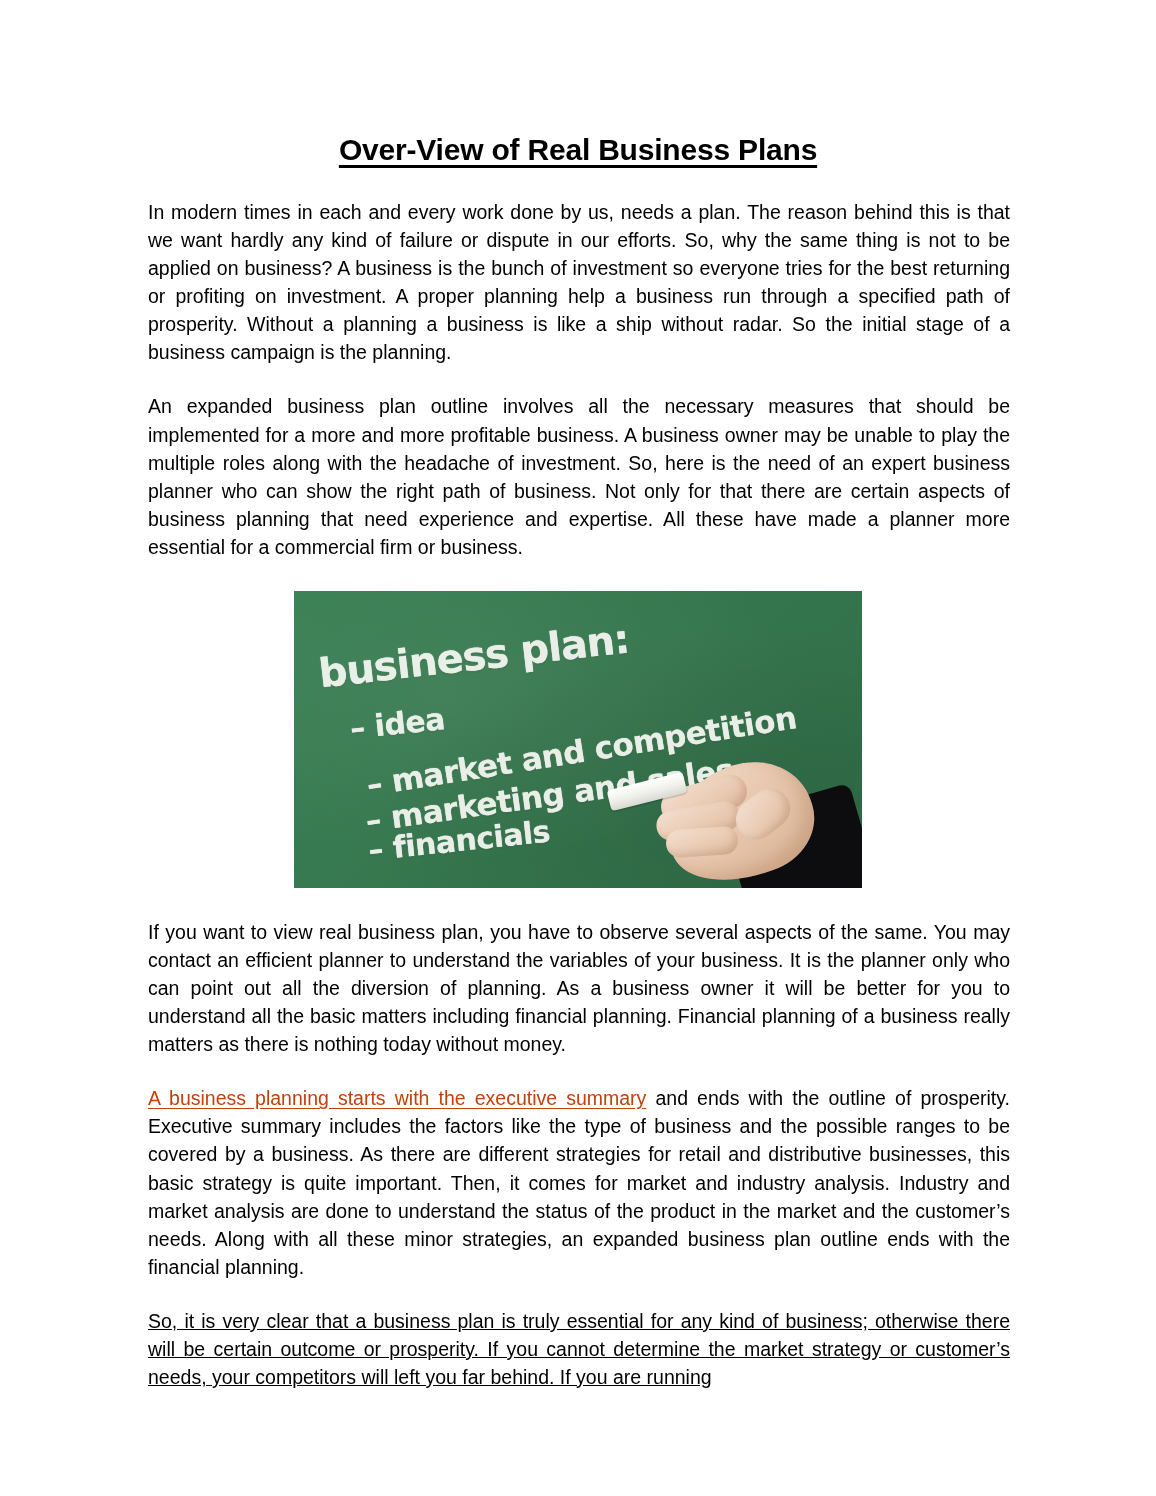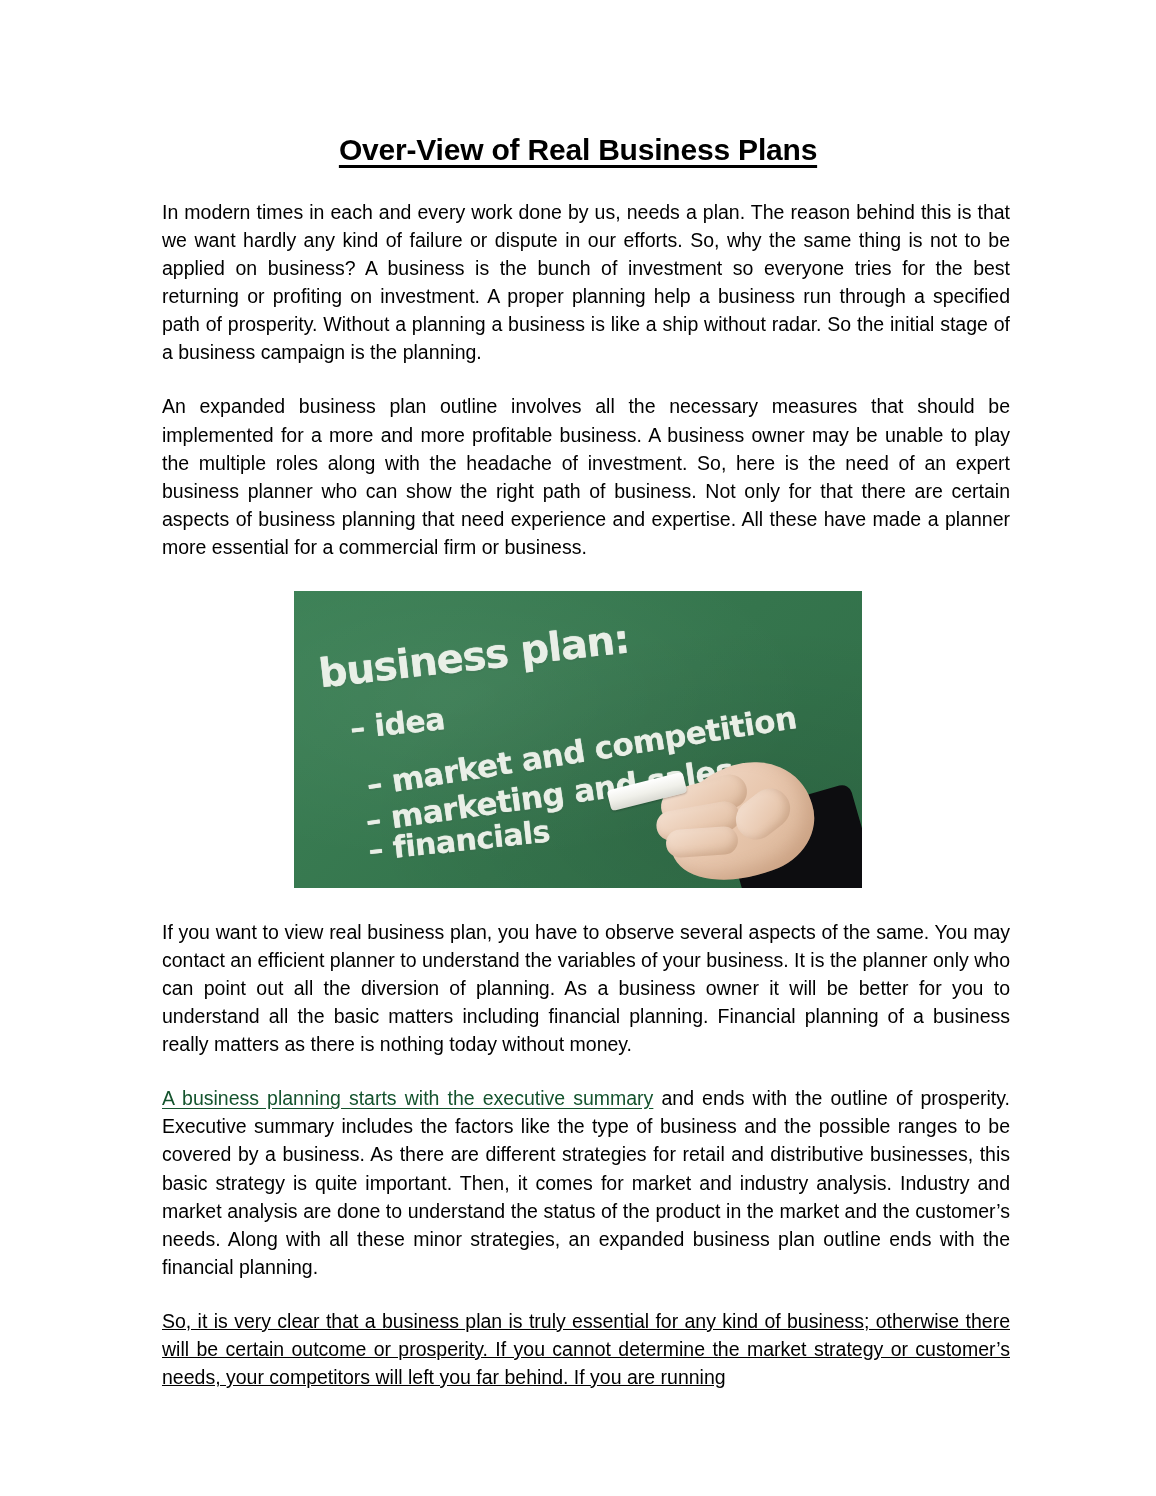--- a/index.html
+++ b/index.html
@@ -44,31 +44,31 @@
     text-decoration: underline;
     text-underline-offset: 5px;
     text-decoration-thickness: 3px;
     margin-top: 24px;
   }
 
   p.para {
     font-size: 19.5px;
     line-height: 1.44;
     text-align: justify;
-    margin: 0 0 26px 16px;
+    margin: 0 0 26px 2px;
     word-spacing: 0px;
   }
 
   p.para.last {
     margin-bottom: 0;
     text-decoration: underline;
   }
 
   a.inline-link {
-    color: #14532d;
+    color: #c2410c;
     text-decoration: underline;
     text-underline-offset: 3px;
   }
 
   
   .figure {
     margin: 30px 0 30px 0;
     display: flex;
     justify-content: center;
   }

